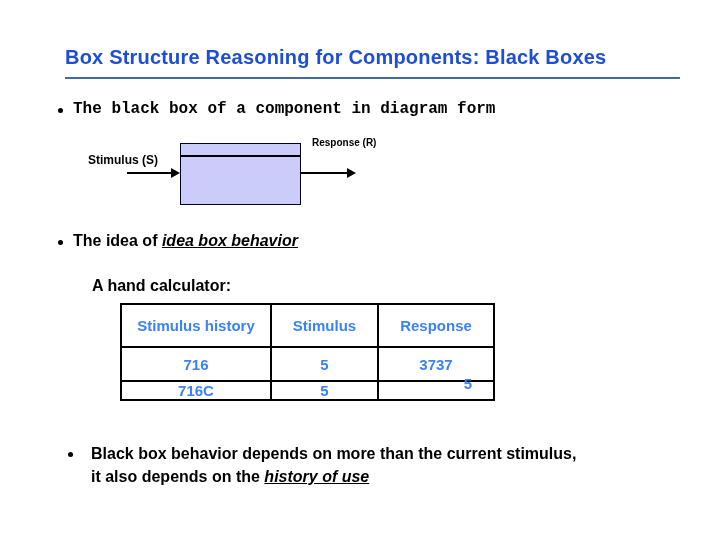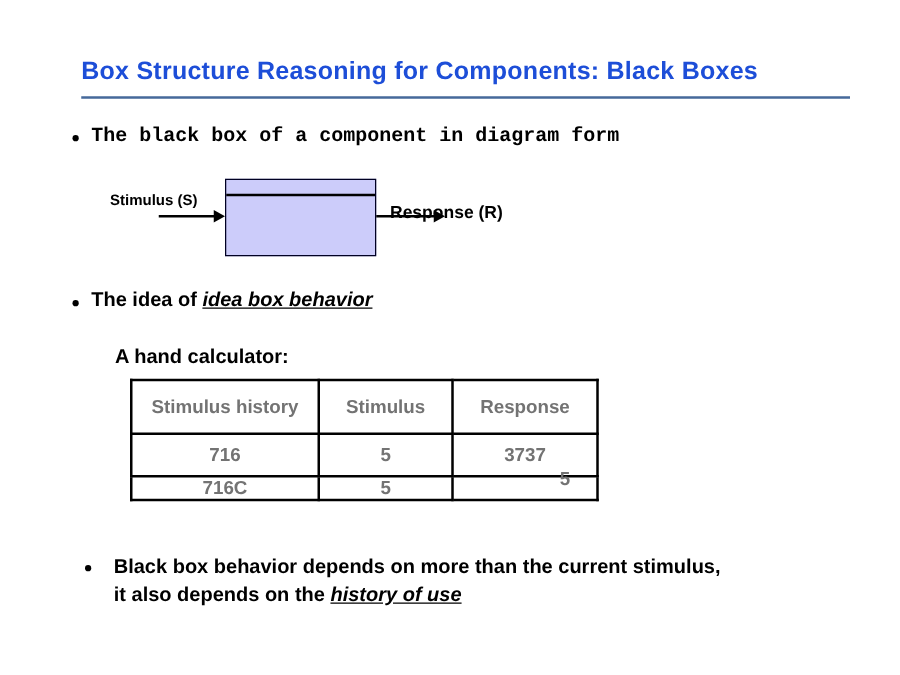--- a/index.html
+++ b/index.html
@@ -16,42 +16,42 @@
     position:absolute;left:65px;top:77px;width:615px;height:2px;background:#46699B;
   }
   .bullet-dot{
     position:absolute;width:5px;height:5px;background:#000;border-radius:50%;
   }
   .dot1{left:58px;top:108px;}
   .dot2{left:58px;top:240px;}
   .dot3{left:68px;top:452px;}
   .bullet1{position:absolute;left:73px;top:100px;font-size:16px;white-space:nowrap;font-family:Liberation Mono, monospace;}
   .stim-label{position:absolute;left:88px;top:153px;font-size:12px;white-space:nowrap;}
-  .resp-label{position:absolute;left:312px;top:161px;font-size:14px;white-space:nowrap;}
+  .resp-label{position:absolute;left:312px;top:137px;font-size:10px;white-space:nowrap;}
   .arrow-line{position:absolute;height:2px;background:#000;}
   .arrow-in-line{left:127px;top:172px;width:46px;}
   .arrow-out-line{left:301px;top:172px;width:47px;}
   .arrow-head{
     position:absolute;width:0;height:0;
     border-top:5px solid transparent;border-bottom:5px solid transparent;
     border-left:9px solid #000;
   }
   .arrow-in-head{left:171px;top:168px;}
   .arrow-out-head{left:347px;top:168px;}
   .bb-box{
     position:absolute;left:180px;top:143px;width:119px;height:60px;
     background:#CCCCFA;border:1px solid #000022;
   }
   .bb-box-divider{position:absolute;left:0;right:0;top:11px;height:2px;background:#000;}
   .bullet2{position:absolute;left:73px;top:232px;font-size:16px;white-space:nowrap;}
   .emph{font-style:italic;text-decoration:underline;}
   .calc-heading{position:absolute;left:92px;top:277px;font-size:16px;white-space:nowrap;}
   table.bb-table{
-    position:absolute;left:104px;top:303px;border-collapse:collapse;table-layout:fixed;
-    color:#737373;font-size:15px;
+    position:absolute;left:120px;top:303px;border-collapse:collapse;table-layout:fixed;
+    color:#3b82f6;font-size:15px;
   }
   table.bb-table td{
     border:2px solid #000;text-align:center;vertical-align:middle;padding:0;
   }
   .col-a{width:150px;} .col-b{width:107px;} .col-c{width:116px;}
   .row-h{height:43px;} .row-1{height:34px;margin-left:17px;} .row-2{height:18px;}
   .nudge{display:inline-block;transform:translate(32px,-7px);}
   .bullet3{
     position:absolute;left:91px;top:442px;font-size:16px;line-height:23px;
     width:580px;white-space:nowrap;

